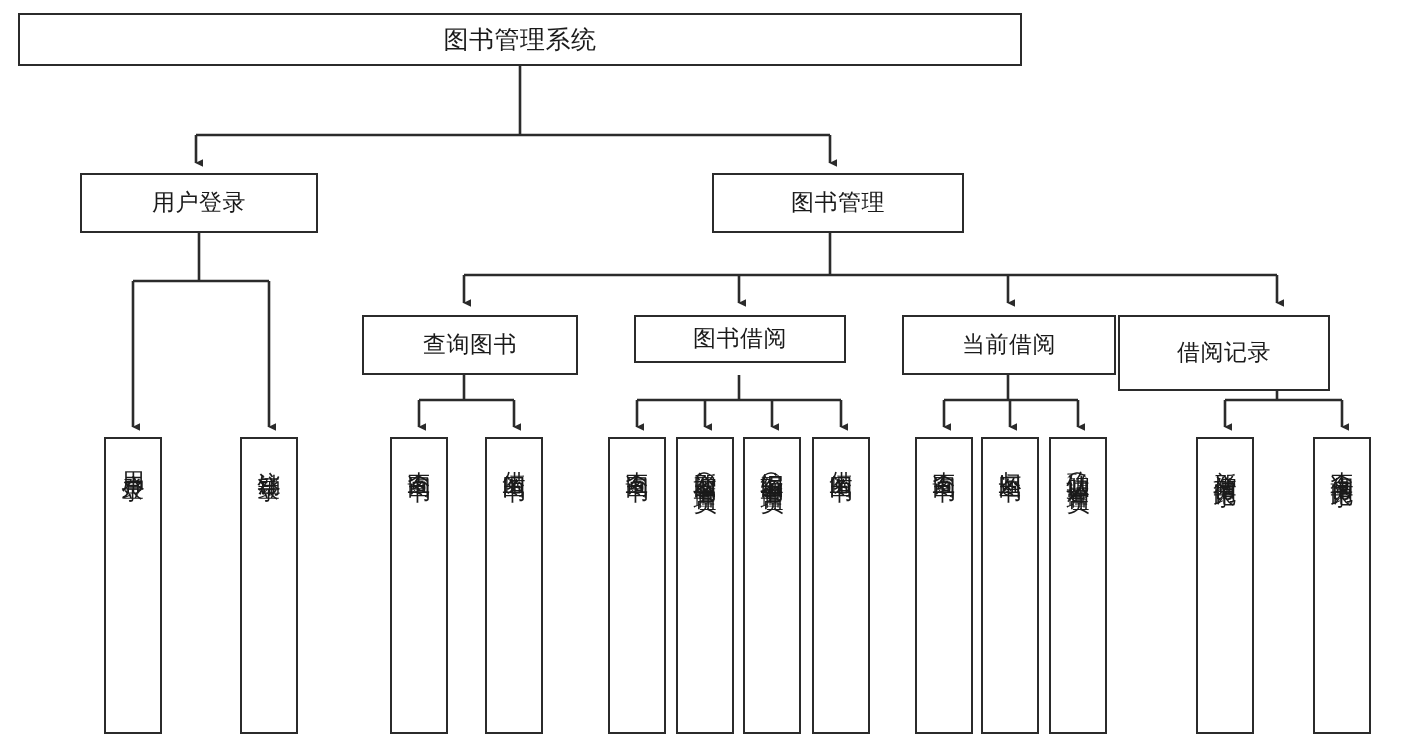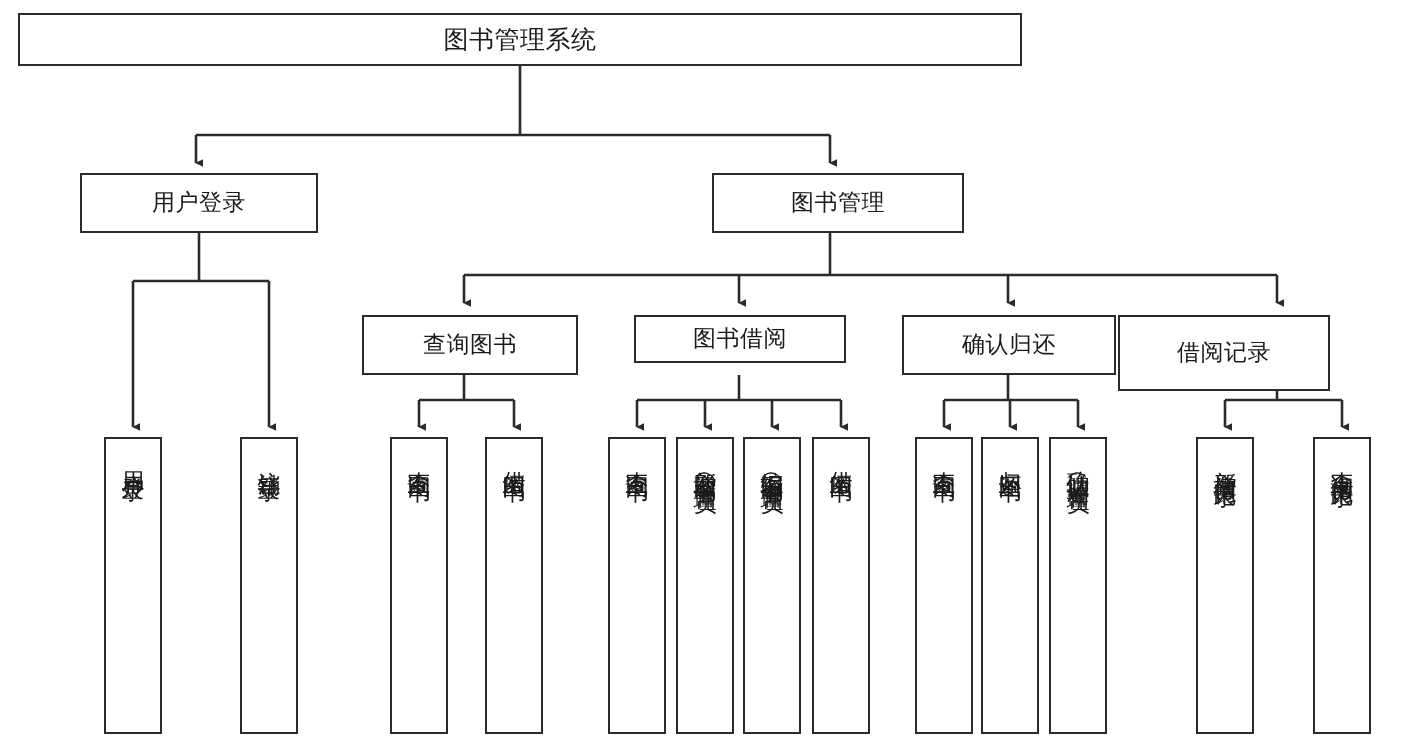--- a/index.html
+++ b/index.html
@@ -138,21 +138,21 @@
     <span class="lbl">图书管理</span>
   </div>
 
   <div class="node horiz" style="left:362px; top:315px; width:216px; height:60px;">
     <span class="lbl">查询图书</span>
   </div>
   <div class="node horiz" style="left:634px; top:315px; width:212px; height:48px;">
     <span class="lbl">图书借阅</span>
   </div>
   <div class="node horiz" style="left:902px; top:315px; width:214px; height:60px;">
-    <span class="lbl">确认归还</span>
+    <span class="lbl">当前借阅</span>
   </div>
   <div class="node horiz" style="left:1118px; top:315px; width:212px; height:76px;">
     <span class="lbl">借阅记录</span>
   </div>
 
   <div class="node vert" style="left:104px; top:437px; width:58px; height:297px;">
     <span class="lbl">用户登录</span>
   </div>
   <div class="node vert" style="left:240px; top:437px; width:58px; height:297px;">
     <span class="lbl">注销登录</span>

